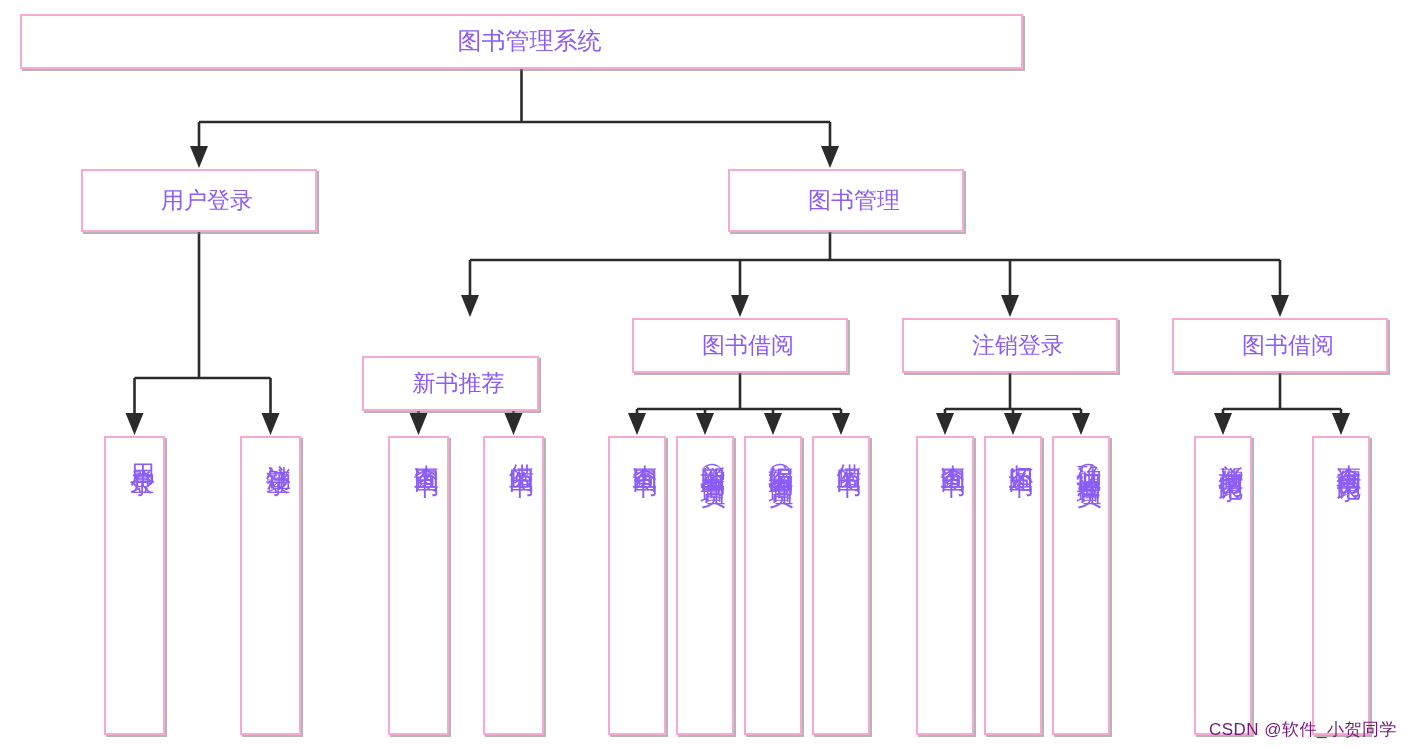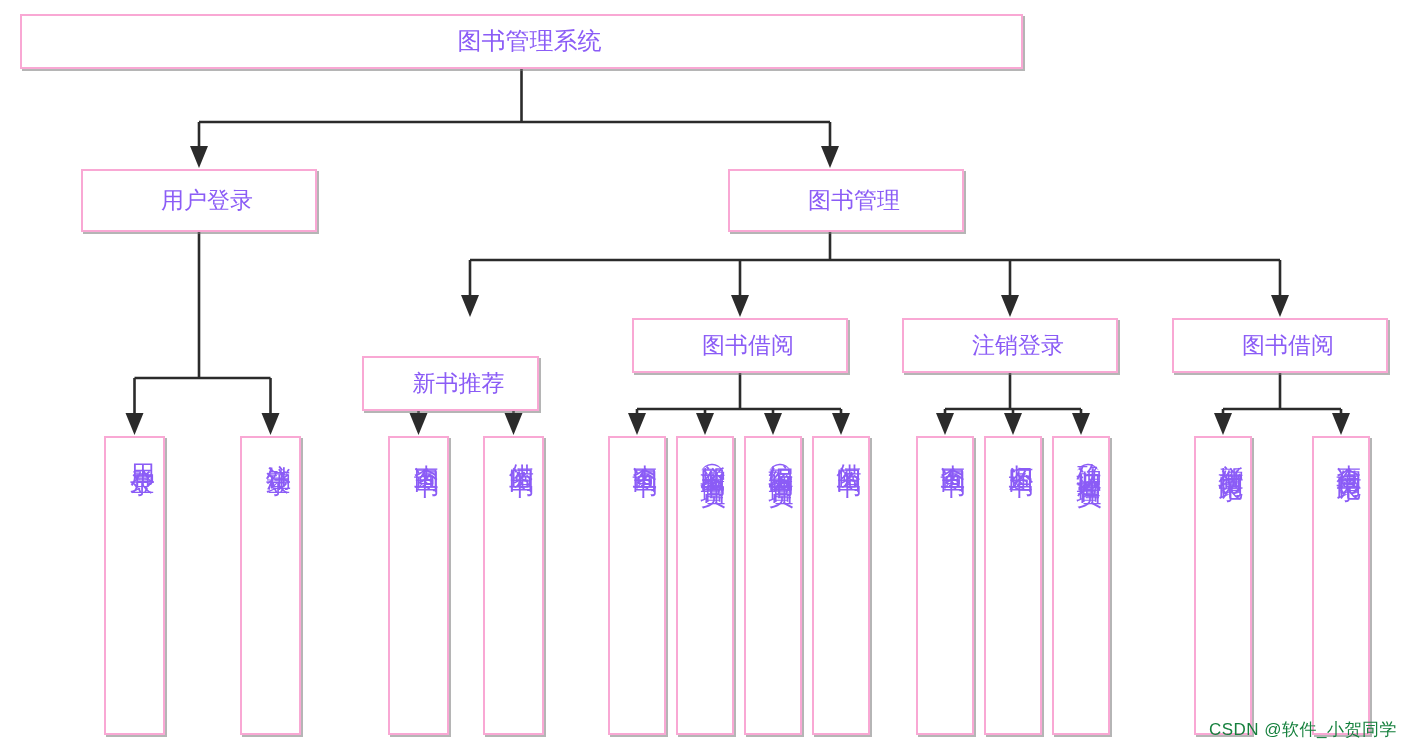--- a/index.html
+++ b/index.html
@@ -42,21 +42,21 @@
     writing-mode:vertical-rl;
     text-orientation:upright;
     font-size:25px;
     letter-spacing:3px;
     line-height:1;
   }
   .watermark{
     position:absolute;
     right:8px;bottom:6px;
     font-size:17px;
-    color:#15803d;
+    color:#701a75;
     letter-spacing:.5px;
     white-space:nowrap;
     z-index:5;
   }
 </style>
 </head>
 <body>
 
 <div id="canvas">
   <svg class="edges" id="edge-layer" viewBox="0 0 1405 747" preserveAspectRatio="none" aria-hidden="true">

